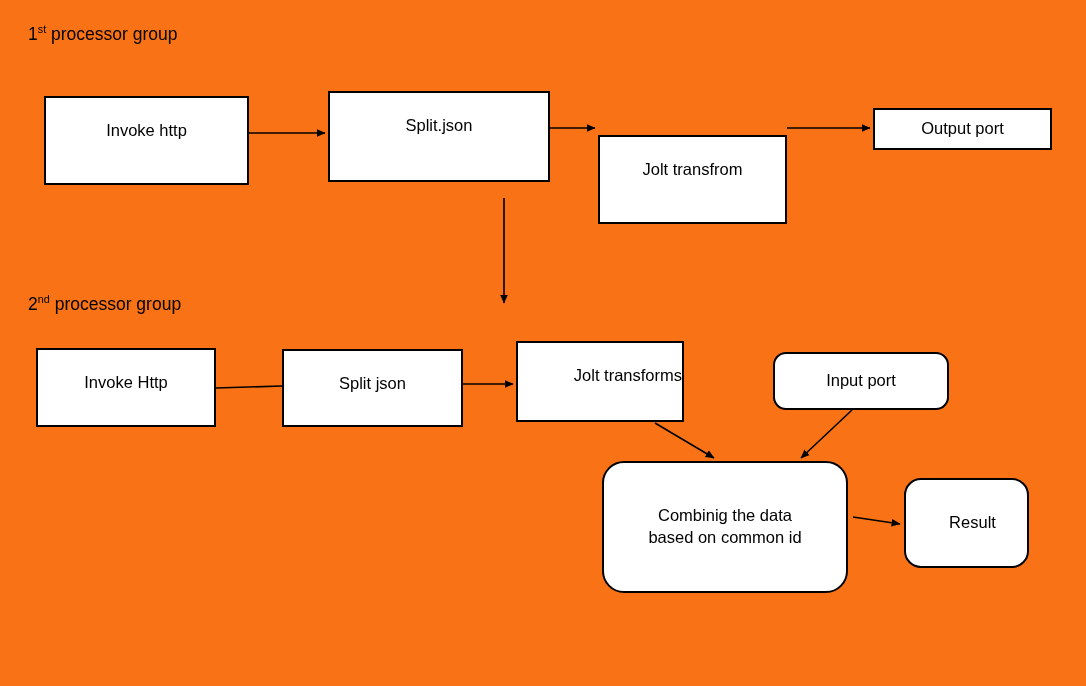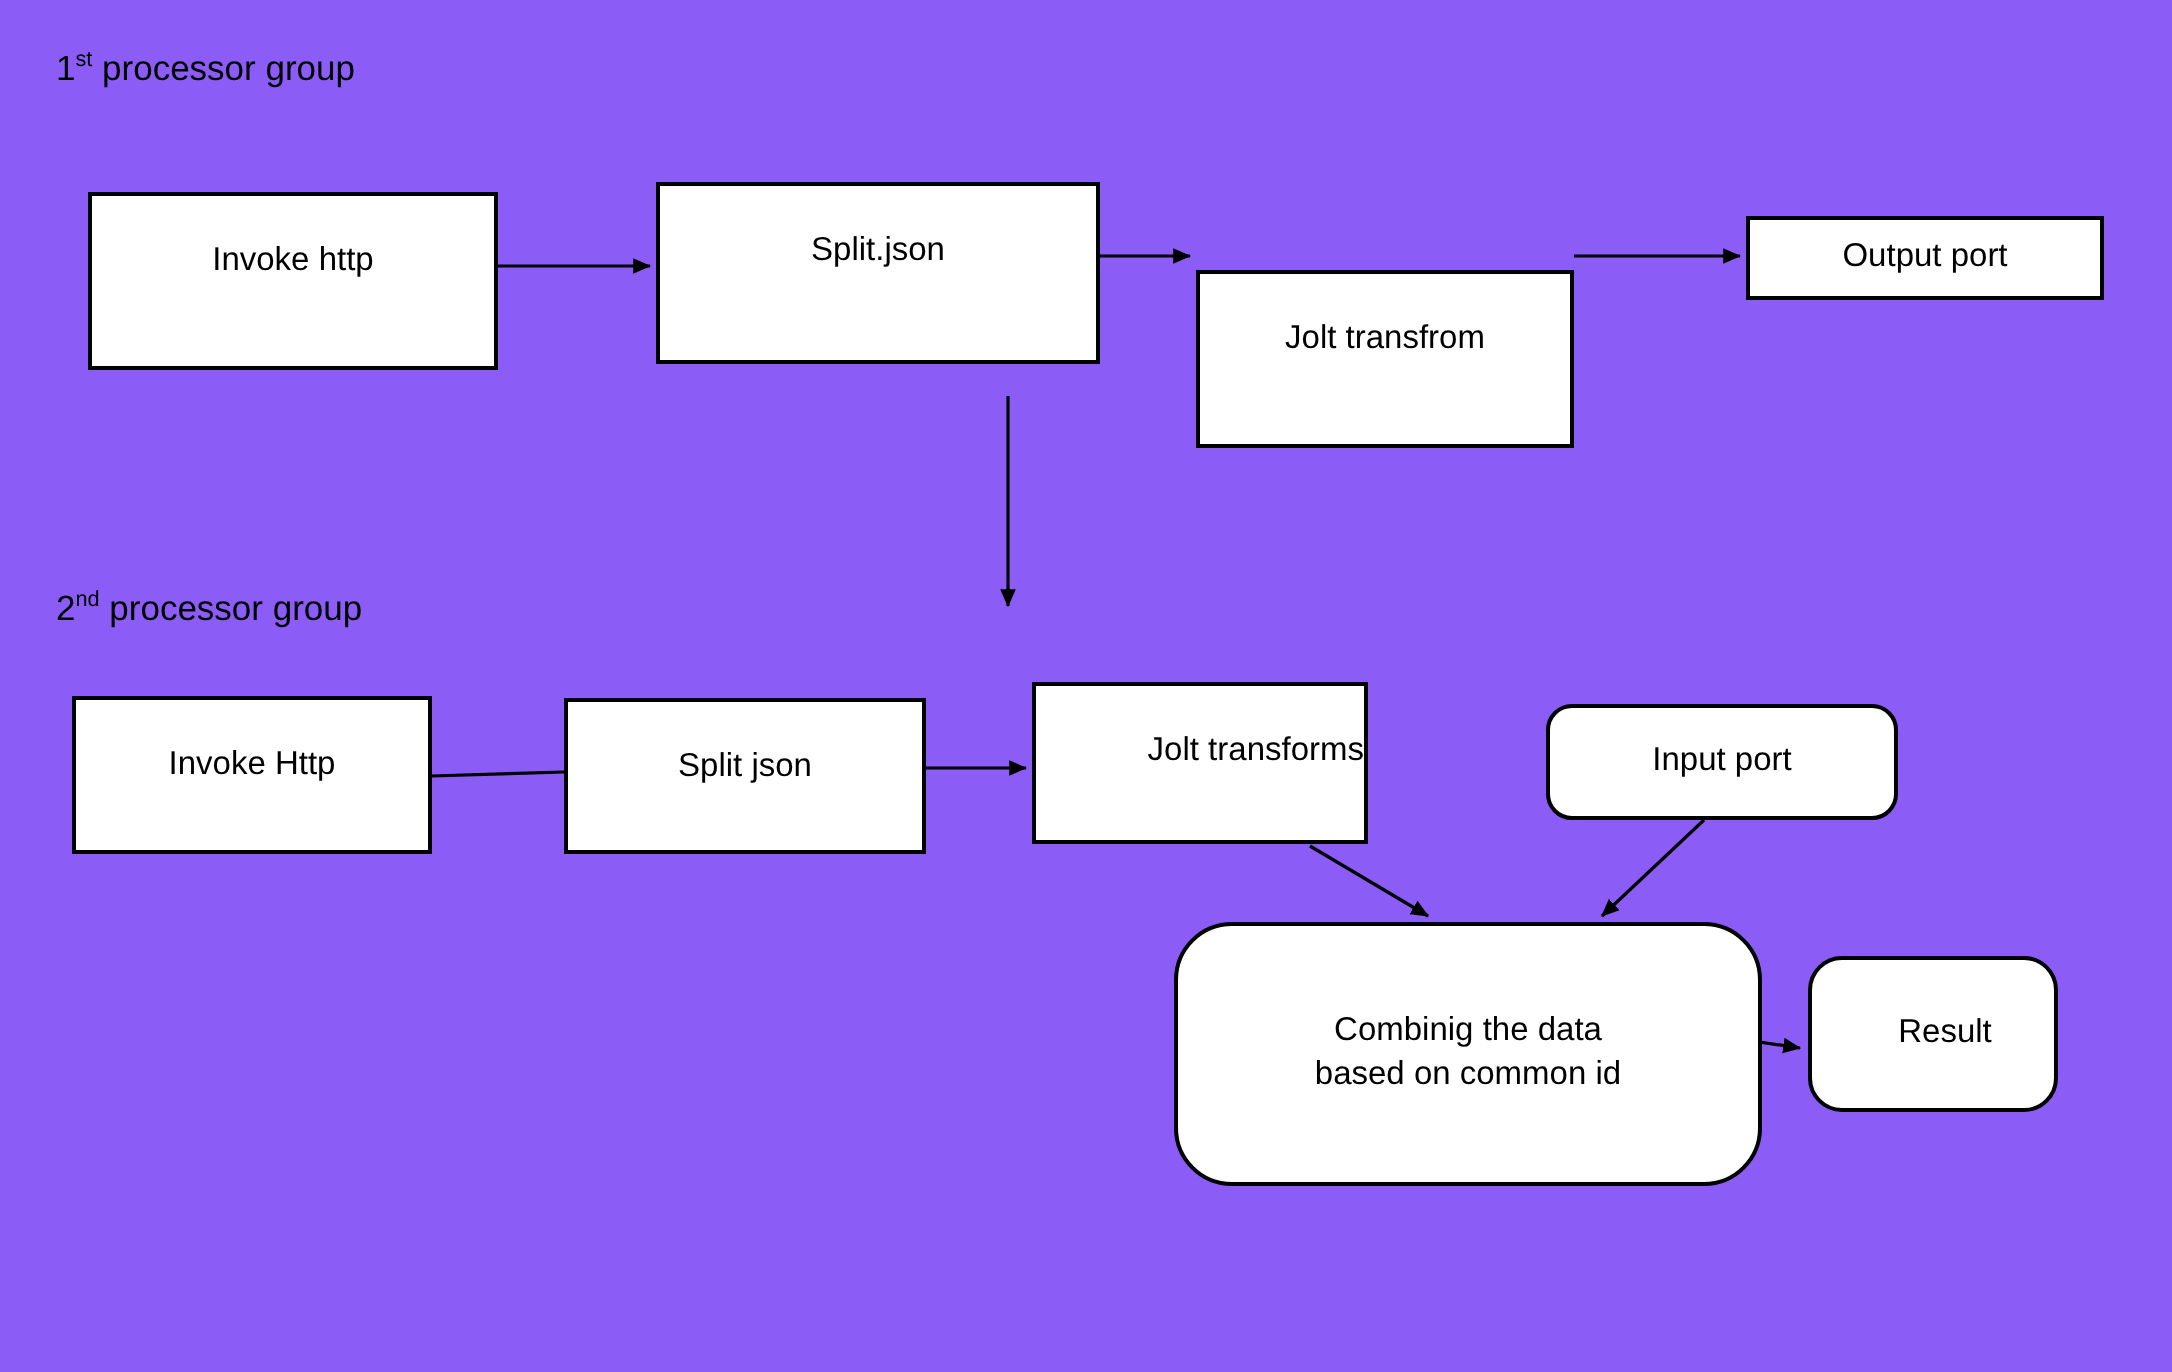--- a/index.html
+++ b/index.html
@@ -8,21 +8,21 @@
     background: #ffffff;
   }
   body {
     font-family: "Liberation Sans", sans-serif;
     color: #000000;
   }
   #canvas {
     position: relative;
     width: 1086px;
     height: 686px;
-    background: #8b5cf6;
+    background: #f97316;
     overflow: hidden;
   }
   svg.edges {
     position: absolute;
     left: 0;
     top: 0;
     width: 1086px;
     height: 686px;
     pointer-events: none;
   }
@@ -110,22 +110,22 @@
       </div>
       <div class="node ta-top" style="left: 282px; top: 349px; width: 181px; height: 78px;">
         <div class="node-label" style="margin-top: 22px;">Split json</div>
       </div>
       <div class="node ta-top" style="left: 516px; top: 341px; width: 168px; height: 81px; justify-content: flex-end;">
         <div class="node-label" style="margin-top: 22px;">Jolt transforms</div>
       </div>
       <div class="node ta-center rounded-sm" style="left: 773px; top: 352px; width: 176px; height: 58px;">
         <div class="node-label">Input port</div>
       </div>
-      <div class="node ta-center rounded-lg" style="left: 587px; top: 461px; width: 294px; height: 132px; border-radius: 29px;">
+      <div class="node ta-center rounded-lg" style="left: 602px; top: 461px; width: 246px; height: 132px;">
         <div class="node-label">Combinig the data
 based on common id</div>
       </div>
-      <div class="node ta-center rounded-md" style="left: 904px; top: 478px; width: 125px; height: 78px; padding-left: 12px;">
+      <div class="node ta-center rounded-md" style="left: 904px; top: 478px; width: 125px; height: 90px; padding-left: 12px;">
         <div class="node-label">Result</div>
       </div>
     </div>
 
 </div>
 
 </body></html>

